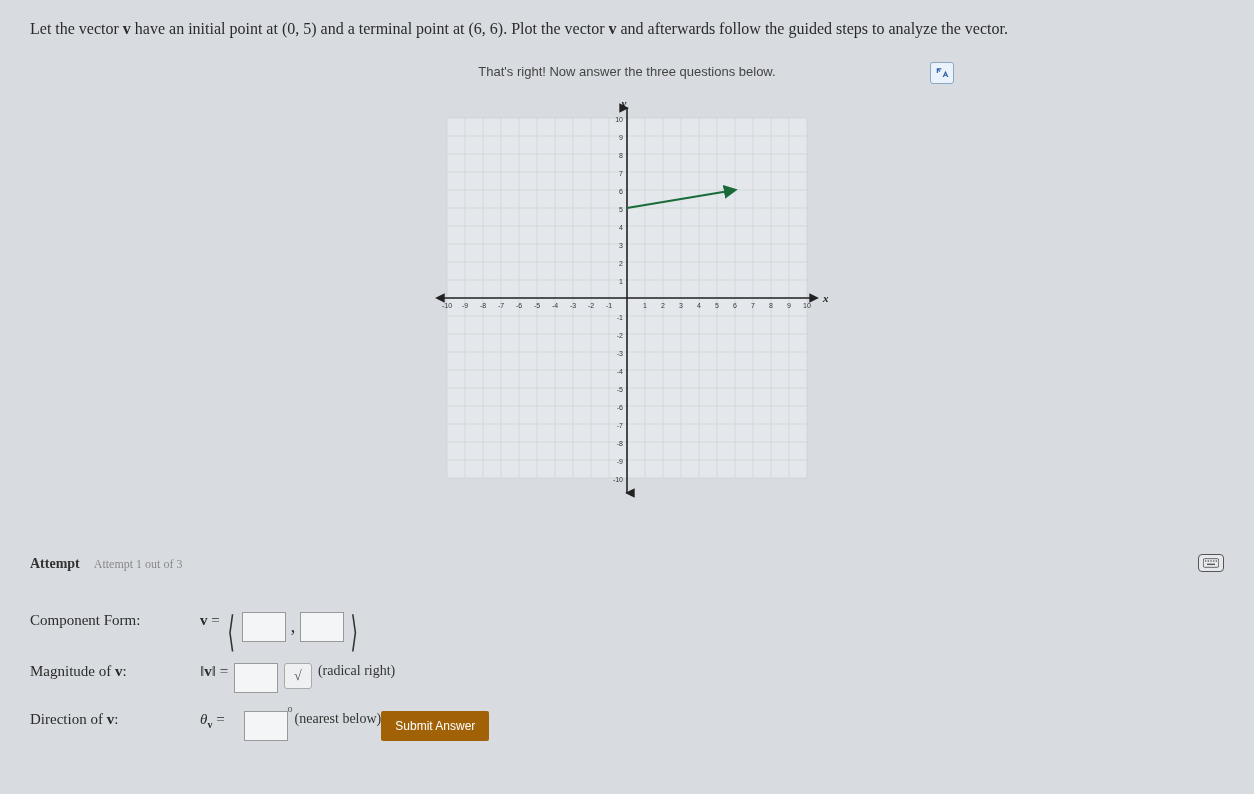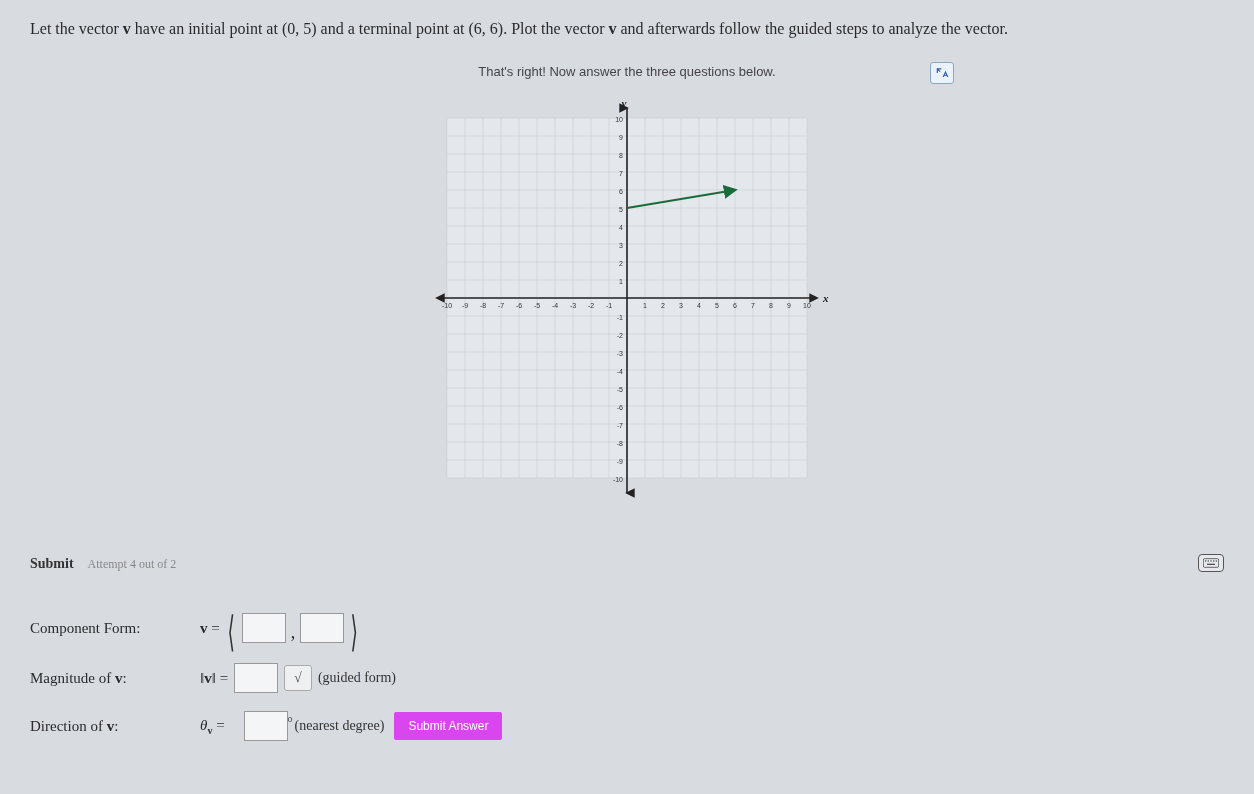--- a/index.html
+++ b/index.html
@@ -75,21 +75,20 @@
   .kbd-icon {
     width: 26px; height: 18px;
     border: 1.5px solid #555; border-radius: 4px;
     display: inline-flex; align-items:center; justify-content:center;
     font-size: 10px; color:#555;
     cursor:pointer;
     background:#e6e8eb;
   }
   .row {
     display: flex;
-    align-items: center;
     margin: 18px 0;
     font-size: 15px;
   }
   .row-label { min-width: 170px; }
   .math { font-family: Georgia, serif; }
   .vbold { font-weight: bold; }
   .angle-bracket {
     font-size: 42px;
     font-family: Georgia, serif;
     transform: scaleX(0.45);
@@ -113,28 +112,27 @@
     border:1px solid #aaa; border-radius:3px;
     background:#eef0f2;
     display:inline-flex;align-items:center;justify-content:center;
     font-size:14px; color:#555;
     margin: 0 6px 0 4px;
     cursor:pointer;
   }
   .hint { font-size: 14px; color:#333; }
   .deg-sup { font-size: 10px; position:relative; top:-8px; left:-2px; color:#555;}
   .submit-btn {
-    background:#d946ef;
+    background:#a16207;
     color:#fff;
     border:none;
     padding:7px 14px;
     font-size:12px;
     font-family: Arial, sans-serif;
     cursor:pointer;
-    margin-left: 10px;
     border-radius:2px;
   }
   .comma { margin: 0 3px; font-size:18px; position:relative; top:4px;}
 </style>
 </head>
 <body>
 
 <div class="page">
 
   <div class="problem-text">
@@ -268,22 +266,22 @@
       </g>
       <text x="406" y="204" font-size="11" font-style="italic" fill="#222" font-weight="bold">x</text>
       <text x="207" y="9" font-size="11" font-style="italic" fill="#222" font-weight="bold" text-anchor="middle">y</text>
 
       <line x1="210" y1="110" x2="318" y2="92" stroke="#1a6b3a" stroke-width="2" marker-end="url(#arV)"></line>
     </svg>
   </div>
 
   <div class="answer-bar">
     <div>
-      <span class="answer-label">Submit</span>
-      <span class="attempt">Attempt 4 out of 2</span>
+      <span class="answer-label">Attempt</span>
+      <span class="attempt">Attempt 1 out of 3</span>
     </div>
     <span class="kbd-icon">
       <svg width="16" height="10" viewBox="0 0 24 14">
           <rect x="0.5" y="0.5" width="23" height="13" rx="2" fill="none" stroke="#555" stroke-width="1.3"></rect>
           <rect x="3" y="3" width="2" height="2" fill="#555"></rect>
           <rect x="7" y="3" width="2" height="2" fill="#555"></rect>
           <rect x="11" y="3" width="2" height="2" fill="#555"></rect>
           <rect x="15" y="3" width="2" height="2" fill="#555"></rect>
           <rect x="19" y="3" width="2" height="2" fill="#555"></rect>
           <rect x="6" y="8" width="12" height="2" fill="#555"></rect>
@@ -299,25 +297,25 @@
     <span class="comma">,</span>
     <input class="input-box" style="">
     <span class="angle-bracket">⟩</span>
   </div>
 
   <div class="row">
     <span class="row-label">Magnitude of <span class="vbold">v</span>:</span>
     <span class="math">‖<span class="vbold">v</span>‖ =&nbsp;</span>
     <input class="input-box" style="">
     <span class="sqrt-btn">√</span>
-    <span class="hint">(guided form)</span>
+    <span class="hint">(radical right)</span>
   </div>
 
   <div class="row">
     <span class="row-label">Direction of <span class="vbold">v</span>:</span>
     <span class="math" style="margin-right:17px;"><i>θ</i><sub style="font-size:10px;"><b>v</b></sub> =</span>
     <input class="input-box" style="">
     <span class="deg-sup">o</span>
-    <span class="hint">(nearest degree)</span>
+    <span class="hint">(nearest below)</span>
     <button class="submit-btn">Submit Answer</button>
   </div>
 
 </div>
 
 </body></html>

